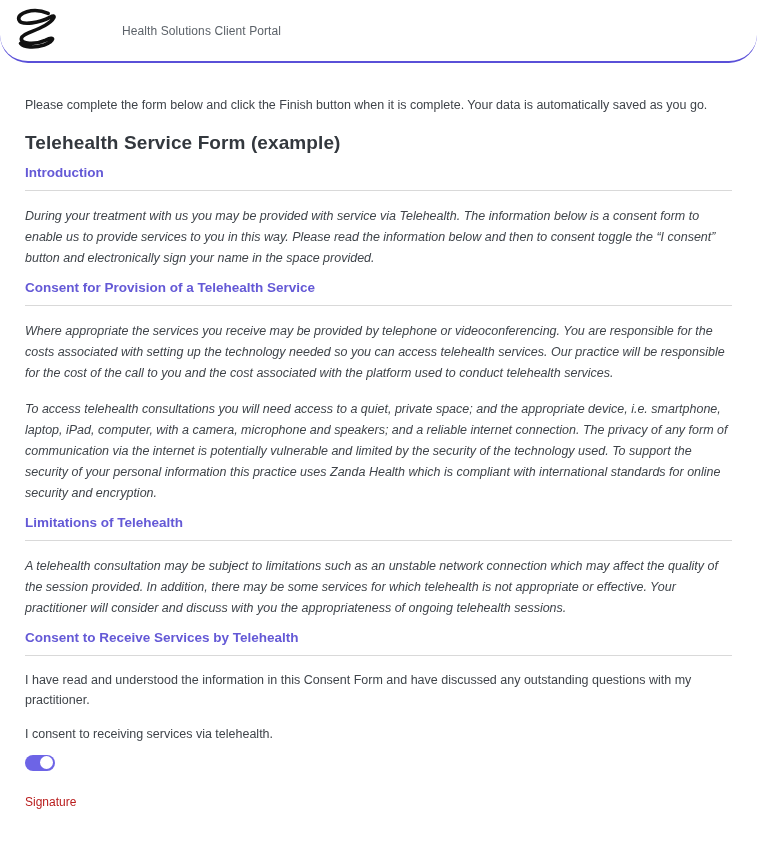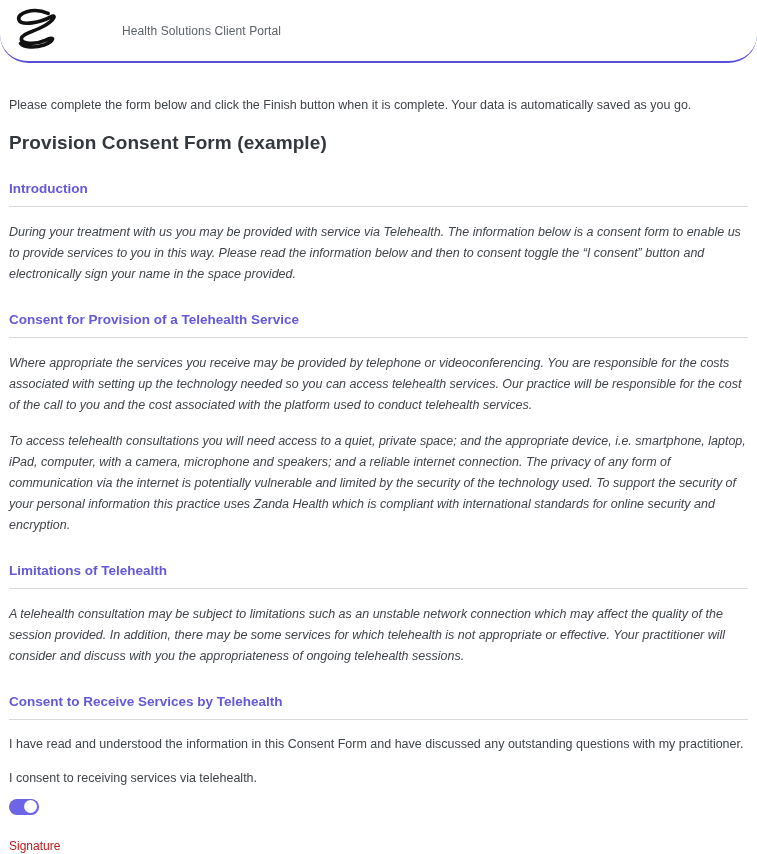--- a/index.html
+++ b/index.html
@@ -31,38 +31,38 @@
     justify-content: center;
   }
   .portal-title {
     margin-left: 58px;
     font-size: 12px;
     color: #5c6269;
     letter-spacing: 0.1px;
   }
   
   .main {
-    padding: 0 9px;
+    padding: 0 25px;
   }
   .intro-text {
     margin-top: 33px;
     font-size: 12.5px;
     line-height: 1.5;
     color: #3f444a;
   }
   .form-title {
     margin-top: 17px;
     font-size: 19px;
     font-weight: 600;
     color: #33383e;
     letter-spacing: 0.1px;
   }
   .section { margin-top: 0; }
   .section-heading {
-    margin-top: 27px;
+    margin-top: 11px;
     font-size: 13.5px;
     font-weight: 600;
     color: #6459d6;
   }
   .section-rule {
     border: none;
     border-top: 1px solid #d9d9d9;
     margin-top: 10px;
   }
   .para {
@@ -111,21 +111,21 @@
       <path d="M47 9 C28 1 8 9 11 17 C14 25 38 20 49 14 C58 9 55 17 43 24 C29 32 15 34 14 40 C13 47 31 48 44 42 C56 36 55 43 42 48 C30 52 17 51 13 46" stroke="#111111" stroke-width="4.5" stroke-linecap="round" fill="none"></path>
     </svg>
   </span>
   <span class="portal-title">Health Solutions Client Portal</span>
 </header>
 
 <main class="main">
 
   <p class="intro-text">Please complete the form below and click the Finish button when it is complete. Your data is automatically saved as you go.</p>
 
-  <h1 class="form-title">Provision Consent Form (example)</h1>
+  <h1 class="form-title">Telehealth Service Form (example)</h1>
 
   <section class="section">
     <h2 class="section-heading">Introduction</h2>
     <hr class="section-rule">
     <p class="para">During your treatment with us you may be provided with service via Telehealth. The information below is a consent form to enable us to provide services to you in this way. Please read the information below and then to consent toggle the “I consent” button and electronically sign your name in the space provided.</p>
   </section>
 
   <section class="section">
     <h2 class="section-heading">Consent for Provision of a Telehealth Service</h2>
     <hr class="section-rule">

